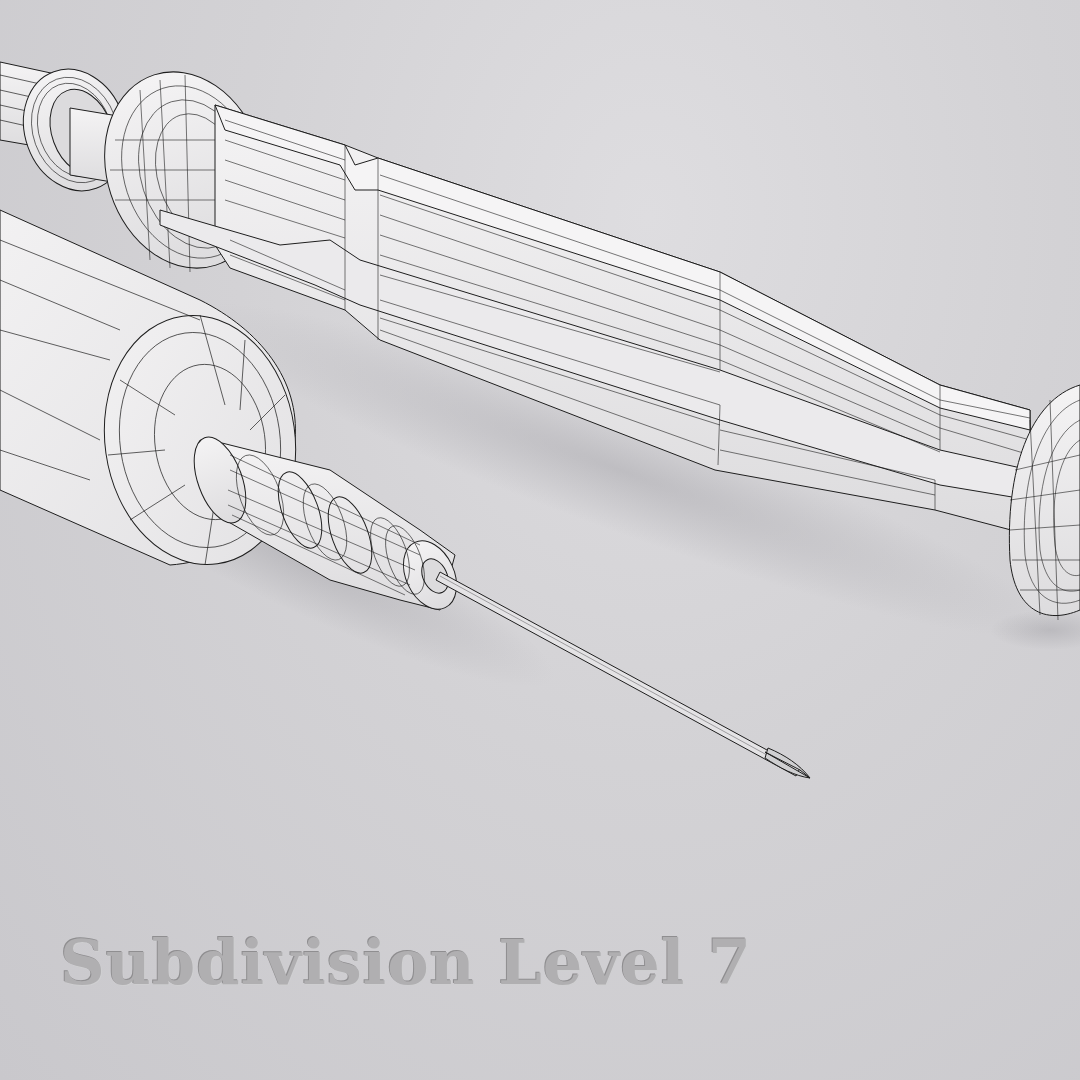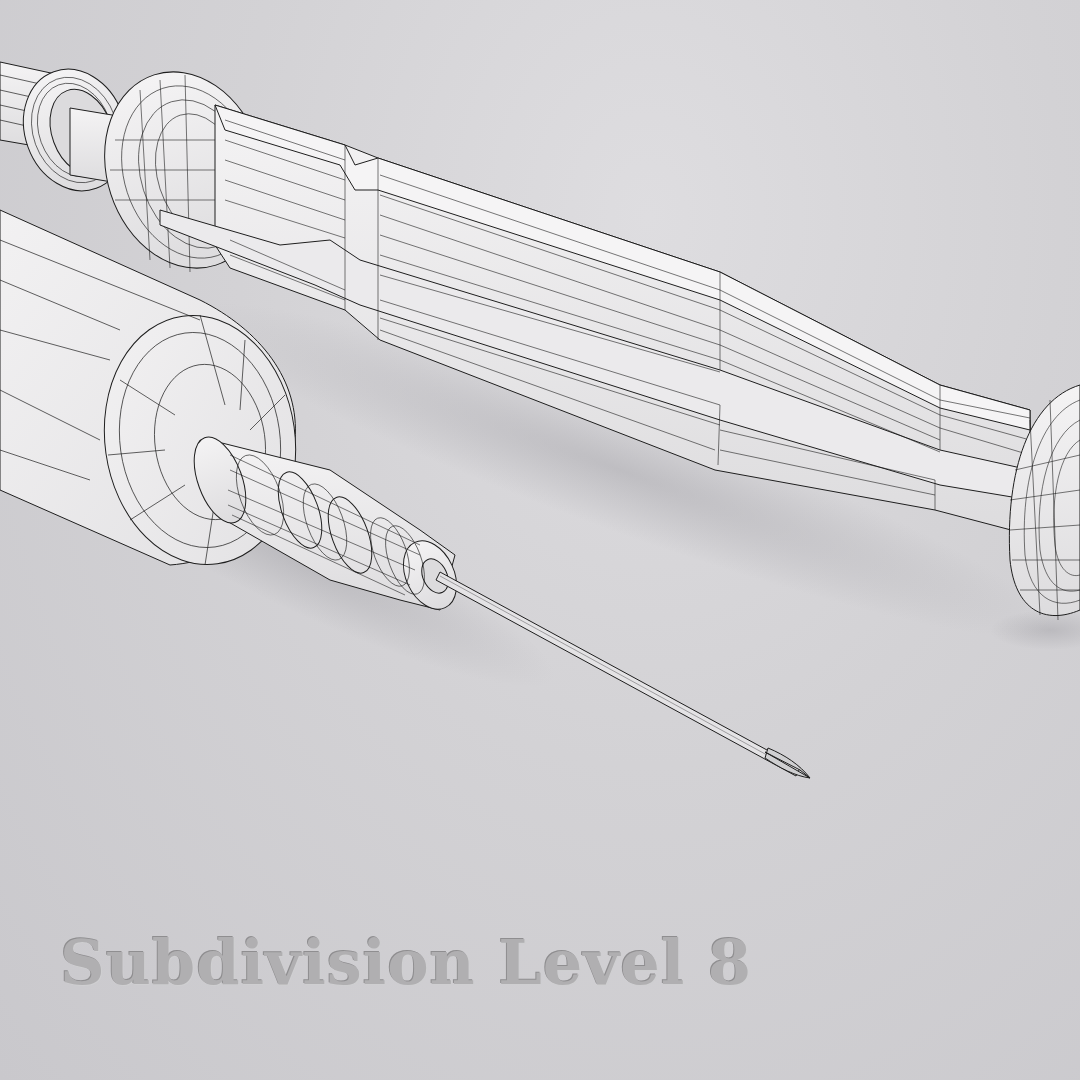--- a/index.html
+++ b/index.html
@@ -166,13 +166,13 @@
     </g>
   </g>
 
   <g>
     <path d="M440,572 L800,768 L796,776 L436,580 Z" fill="#e4e3e5" stroke="#1e1e1e" stroke-width="1"></path>
     <line x1="440" y1="576" x2="798" y2="772" stroke="#6e6d70" stroke-width="0.6"></line>
     <path d="M765,752 L810,778 L800,770 Z M768,748 C785,755 800,765 810,778 C795,776 780,768 765,758 Z" fill="#cfcfd1" stroke="#1e1e1e" stroke-width="1"></path>
   </g>
 </svg>
 
-<div class="caption">Subdivision Level 8</div>
+<div class="caption">Subdivision Level 7</div>
 
 </body></html>

